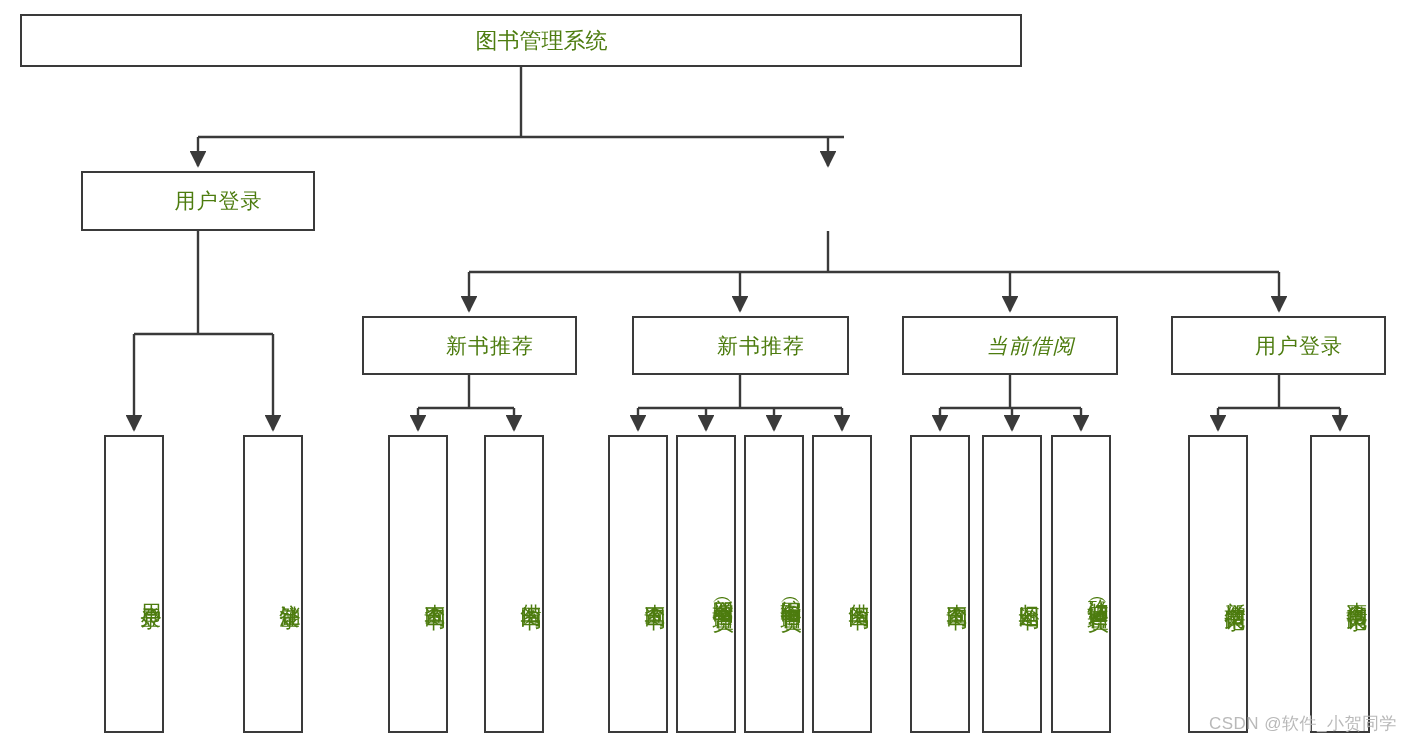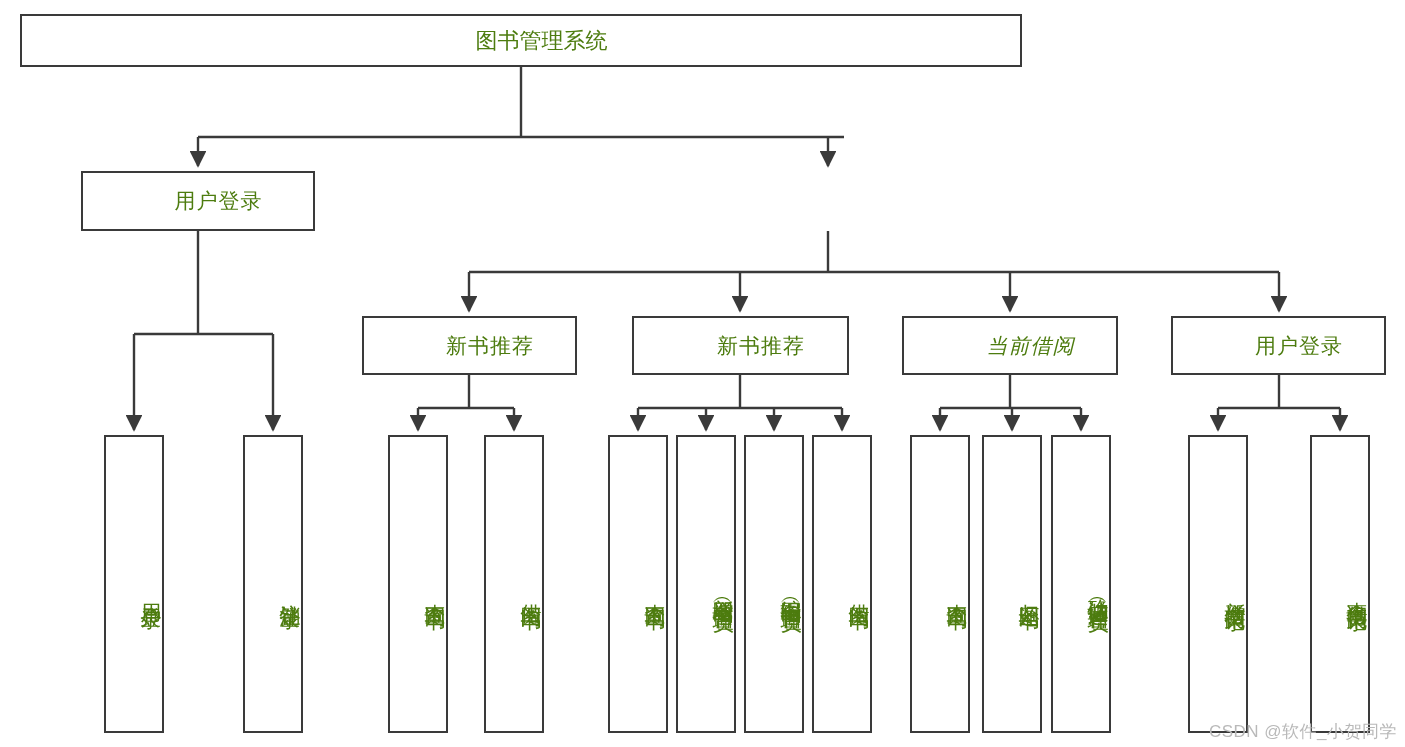--- a/index.html
+++ b/index.html
@@ -54,21 +54,21 @@
     line-height: 1.05;
   }
   .node.v .vlabel {
     writing-mode: vertical-rl;
     text-orientation: upright;
     white-space: nowrap;
   }
   .watermark {
     position: absolute;
     right: 8px;
-    bottom: 4px;
+    bottom: 12px;
     font-size: 17px;
     color: #b9b9b9;
     letter-spacing: 0.5px;
     white-space: nowrap;
   }
 </style>
 </head>
 <body>
 
 <div id="canvas">

